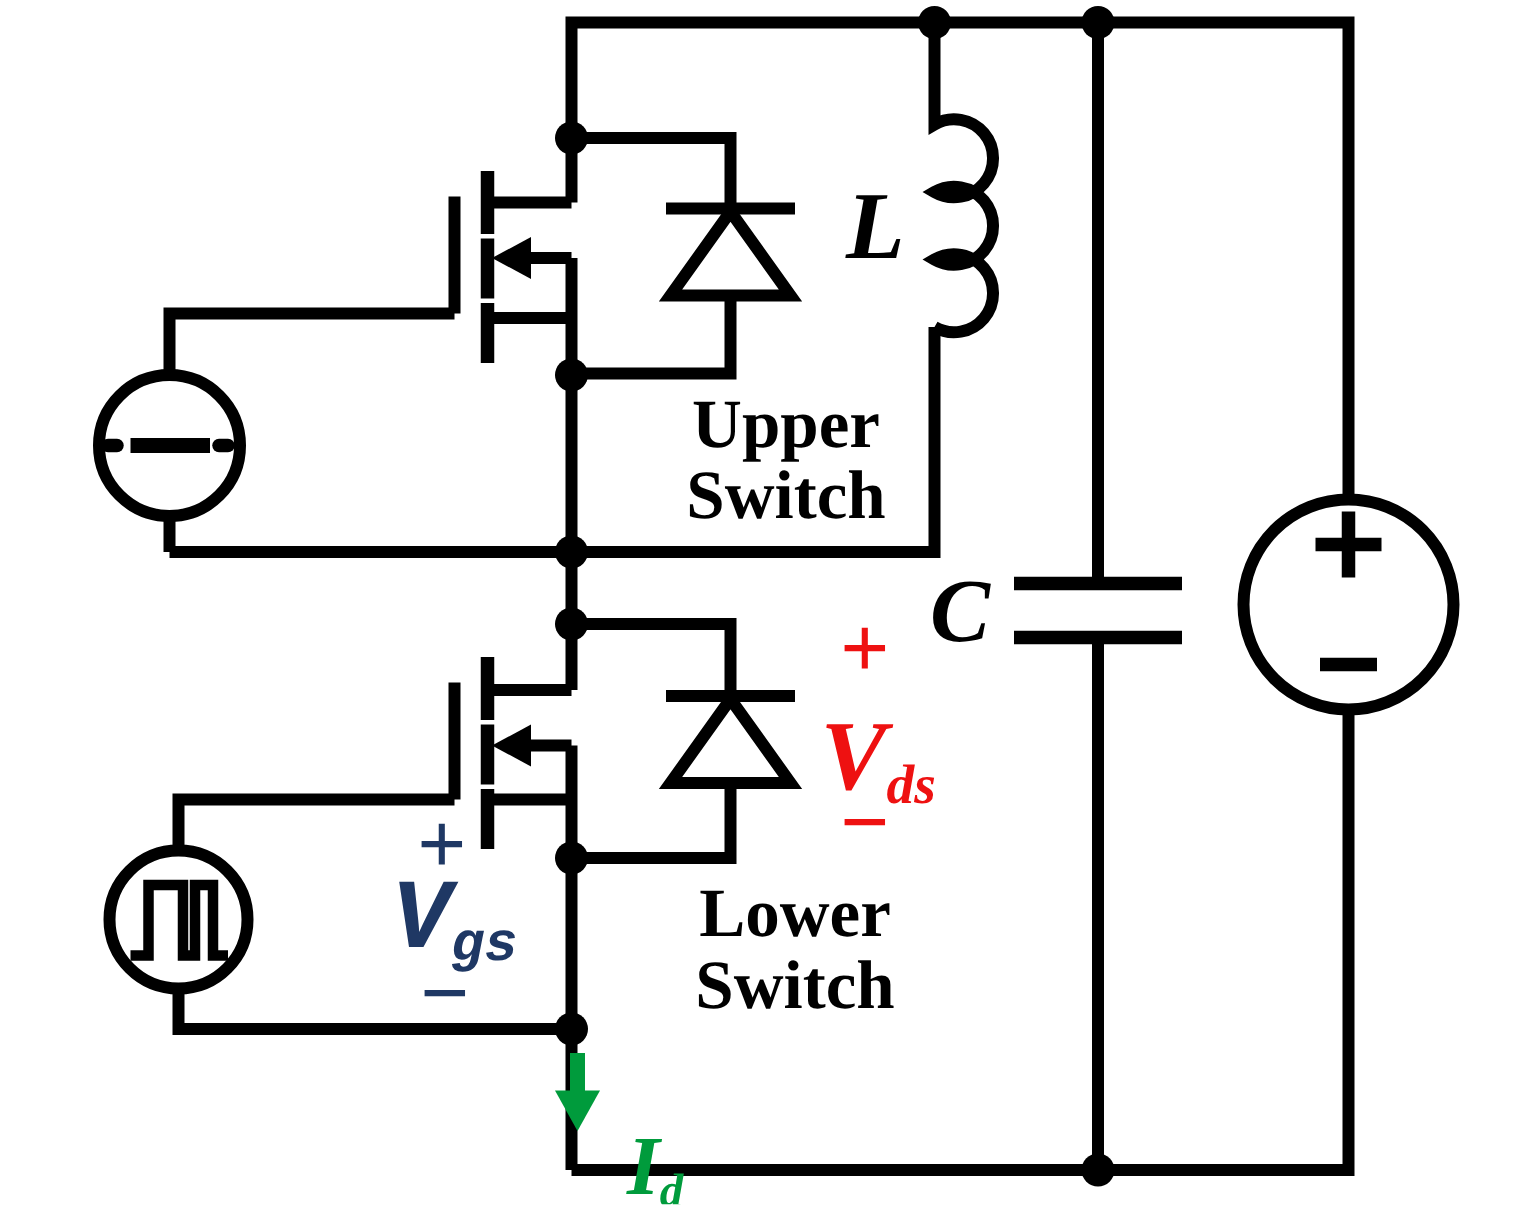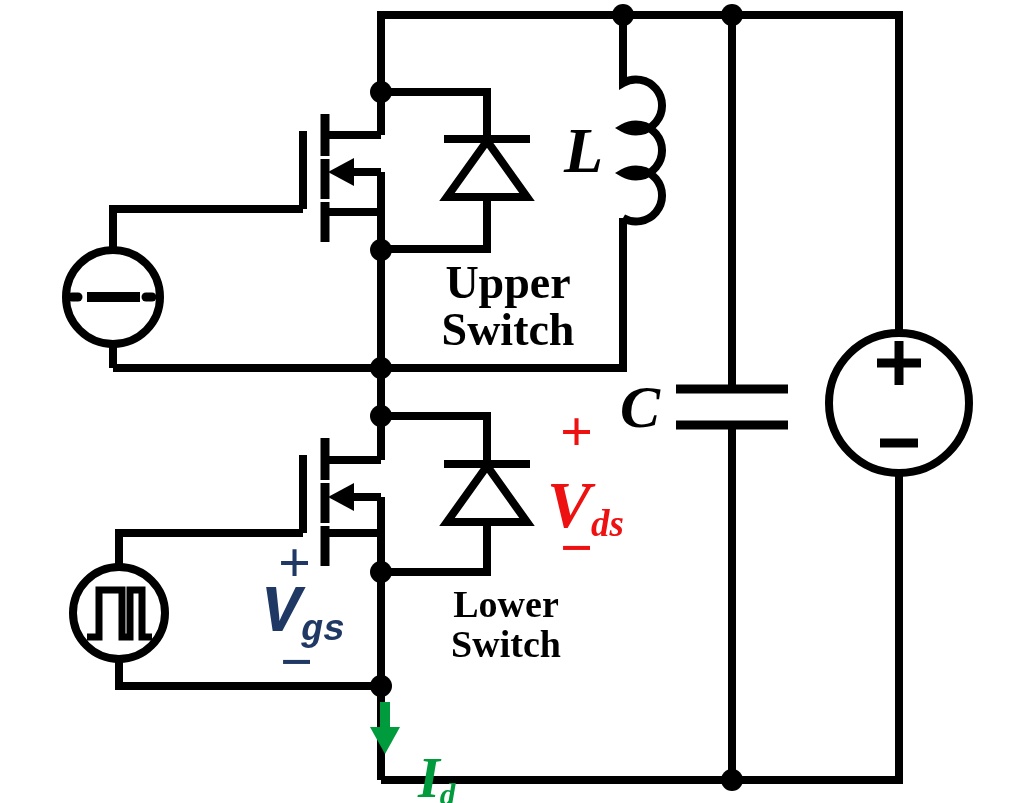--- a/index.html
+++ b/index.html
@@ -122,23 +122,23 @@
       <circle class="fb" cx="732" cy="780" r="11"></circle>
     </g>
 
     <g>
       <path class="grn-s" d="M385,702 L385,733"></path>
       <polygon class="grn-f" points="385,754 370,727 400,727"></polygon>
     </g>
   </svg>
 
 
-  <div class="lbl wrap" style="left:418px;top:260px;width:180px;font-size:46px;line-height:1.02;">Upper Switch</div>
+  <div class="lbl wrap" style="left:434px;top:260px;width:180px;font-size:46px;line-height:1.02;">Upper Switch</div>
 
-  <div class="lbl wrap" style="left:416px;top:585px;width:180px;font-size:38px;line-height:1.05;">Lower Switch</div>
+  <div class="lbl wrap" style="left:440px;top:585px;width:180px;font-size:46px;line-height:1.05;">Lower Switch</div>
 
   <div class="lbl it" style="left:564px;top:119px;font-size:64px;">L</div>
 
   <div class="lbl it" style="left:620px;top:377px;font-size:60px;">C</div>
 
 
   <div class="lbl red" style="left:560px;top:403px;font-size:58px;">+</div>
   <div class="lbl it red" style="left:547px;top:472px;font-size:66px;">
     <span>V</span><span class="sub">ds</span>
   </div>

